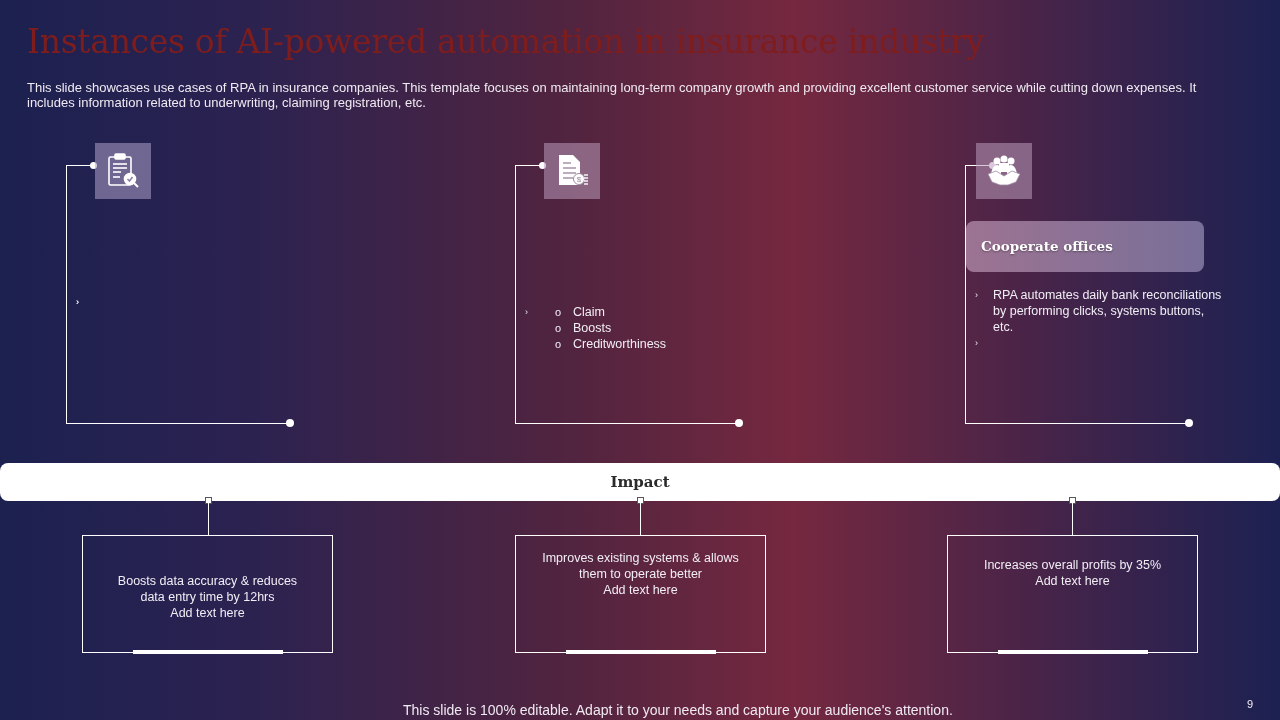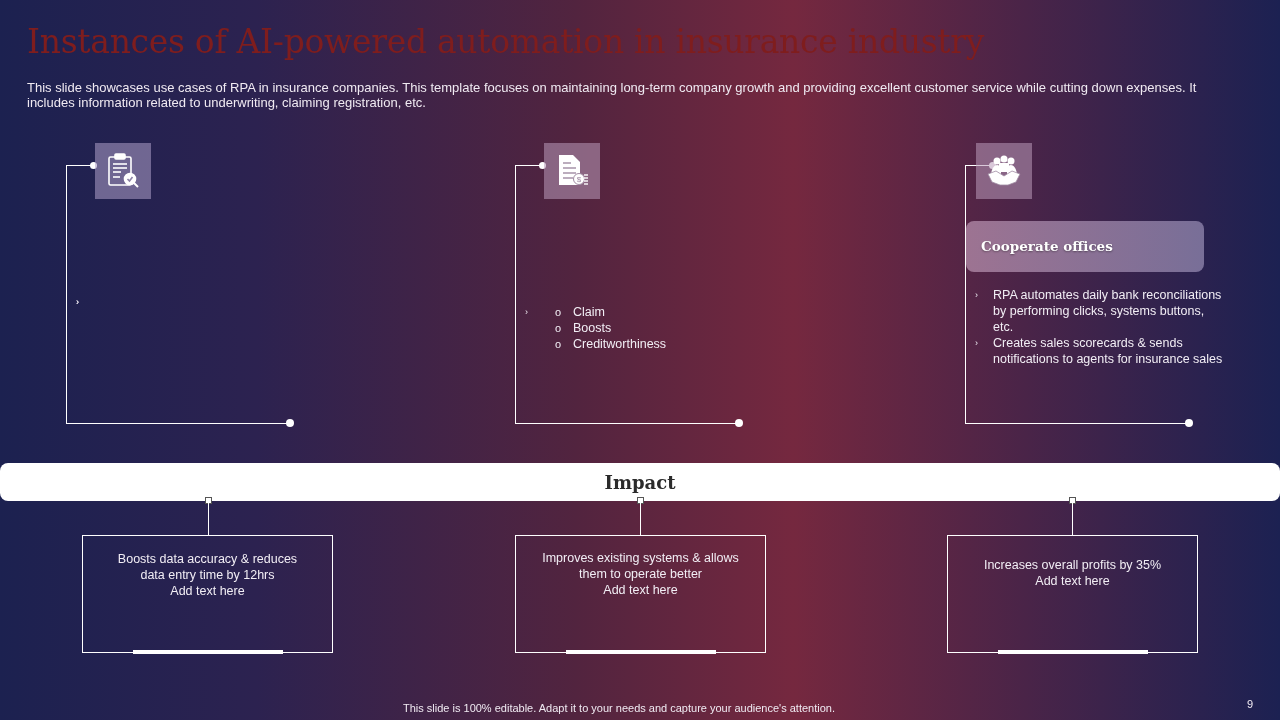--- a/index.html
+++ b/index.html
@@ -40,32 +40,32 @@
   .card li { font-size:12.5px; line-height:16px; color:#f2eef5; position:relative; padding-left:18px; }
   .card li .bullet { position:absolute; left:0; top:0; font-size:9px; }
   .card li.sub { padding-left:48px; }
   .card li.sub .bullet { left:30px; font-size:11px; }
 
   .impact-bar {
     position:absolute; left:0; top:463px; width:1280px; height:38px;
     background:#fff; border-radius:8px;
     display:flex; align-items:center; justify-content:center;
     font-family:"DejaVu Serif", "Liberation Serif", serif; font-weight:bold;
-    font-size:18px; color:#2b2b2b;
+    font-size:15px; color:#2b2b2b;
   }
   .connector { position:absolute; width:1px; background:#fff; top:503px; height:33px; }
   .conn-square { position:absolute; top:497px; width:7px; height:7px; border:1px solid #555; background:#fff; box-sizing:border-box; }
   .impact-box {
     position:absolute; top:535px; width:251px; height:118px;
     border:1px solid #fff; box-sizing:border-box;
-    display:flex; flex-direction:column; align-items:center; padding-top:15px;
+    display:flex; flex-direction:column; align-items:center; padding-top:37px;
     text-align:center; font-size:12.5px; line-height:16px; color:#f2eef5;
   }
   .impact-box .accent { position:absolute; bottom:-2px; left:50px; width:150px; height:4px; background:#fff; }
-  .footer { position:absolute; left:403px; top:702px; font-size:11px; color:#f0eaf2; }
+  .footer { position:absolute; left:403px; top:702px; font-size:14px; color:#f0eaf2; }
   .page-num { position:absolute; left:1247px; top:698px; font-size:11px; color:#f0eaf2; }
 </style>
 </head>
 <body>
 
 <div class="title">Instances of AI-powered automation in insurance industry</div>
 <div class="subtitle">This slide showcases use cases of RPA in insurance companies. This template focuses on maintaining long-term company growth and providing excellent customer service while cutting down expenses. It includes information related to underwriting, claiming registration, etc.</div>
 
 <div class="card" style="left:66px;">
   <div class="frame-v"></div>
@@ -136,21 +136,21 @@
         <circle cx="25" cy="7" r="3.5"></circle>
       <path d="M5 22 C5 14 9 11 11 11 C13 11 15 13 15 15 L15 22 Z"></path>
       <path d="M31 22 C31 14 27 11 25 11 C23 11 21 13 21 15 L21 22 Z"></path>
       <path d="M13 9 H23 L23 18 H13 Z"></path>
       <path d="M2 20 L10 17 L18 22 L26 17 L34 20 L30 28 L22 31 L14 31 L6 28 Z" stroke="#a08aa2" stroke-width="0.8"></path>
     </svg>
   </div>
   <div class="header-pill" style="background:linear-gradient(90deg, rgba(175,135,165,0.8), rgba(140,130,170,0.8));">Cooperate offices</div>
   <ul style="top:144px;">
     <li><span class="bullet">›</span><span>RPA automates daily bank reconciliations by performing  clicks, systems buttons, etc.</span></li>
-    <li><span class="bullet">›</span><span>Creates sales scorecards &amp; sends notifications to agents for insurance  sales</span></li>
+    <li><span class="bullet">›</span></li>
   </ul>
   <div class="frame-bottom"></div>
   <div class="dot-bottom"></div>
 </div>
 
 <div class="impact-bar">Impact</div>
 
 <div class="conn-square" style="left:205px;"></div>
 <div class="connector" style="left:208px;"></div>
 <div class="conn-square" style="left:637px;"></div>

